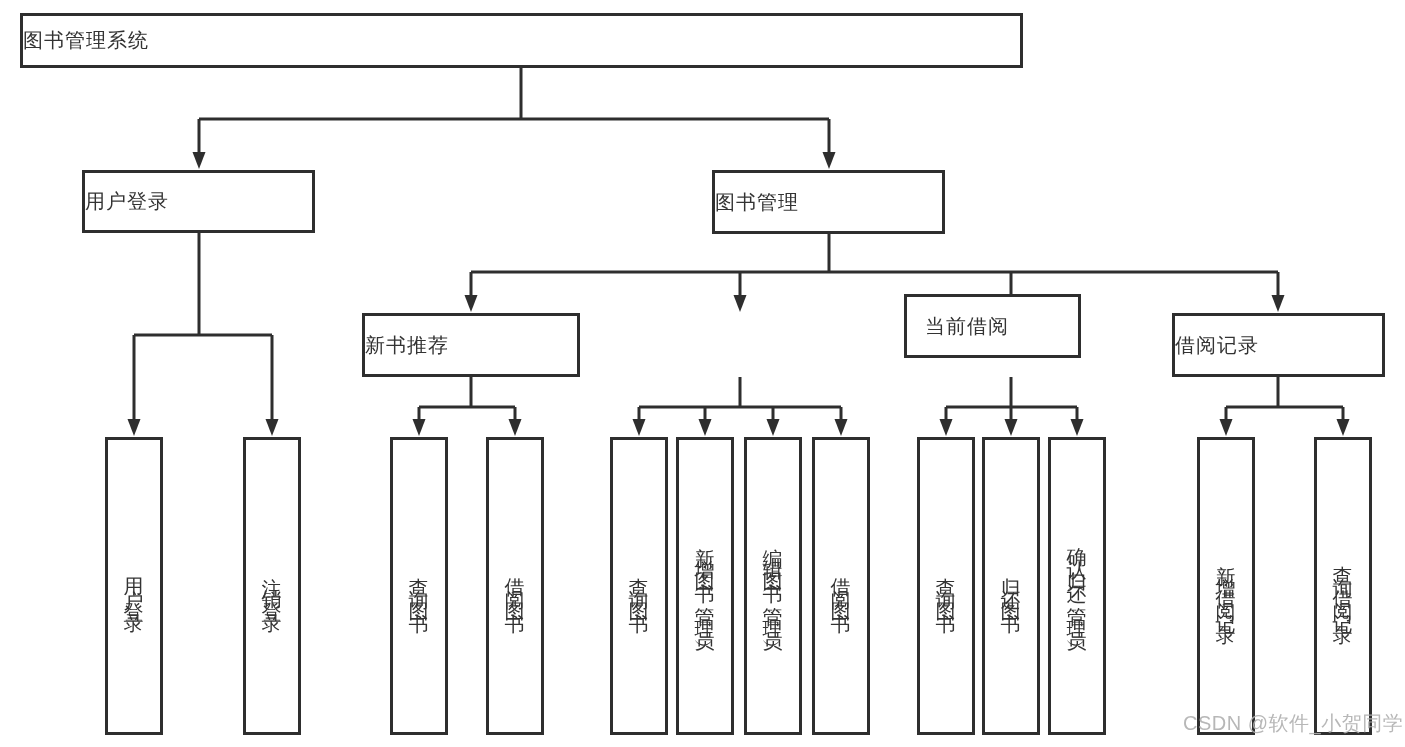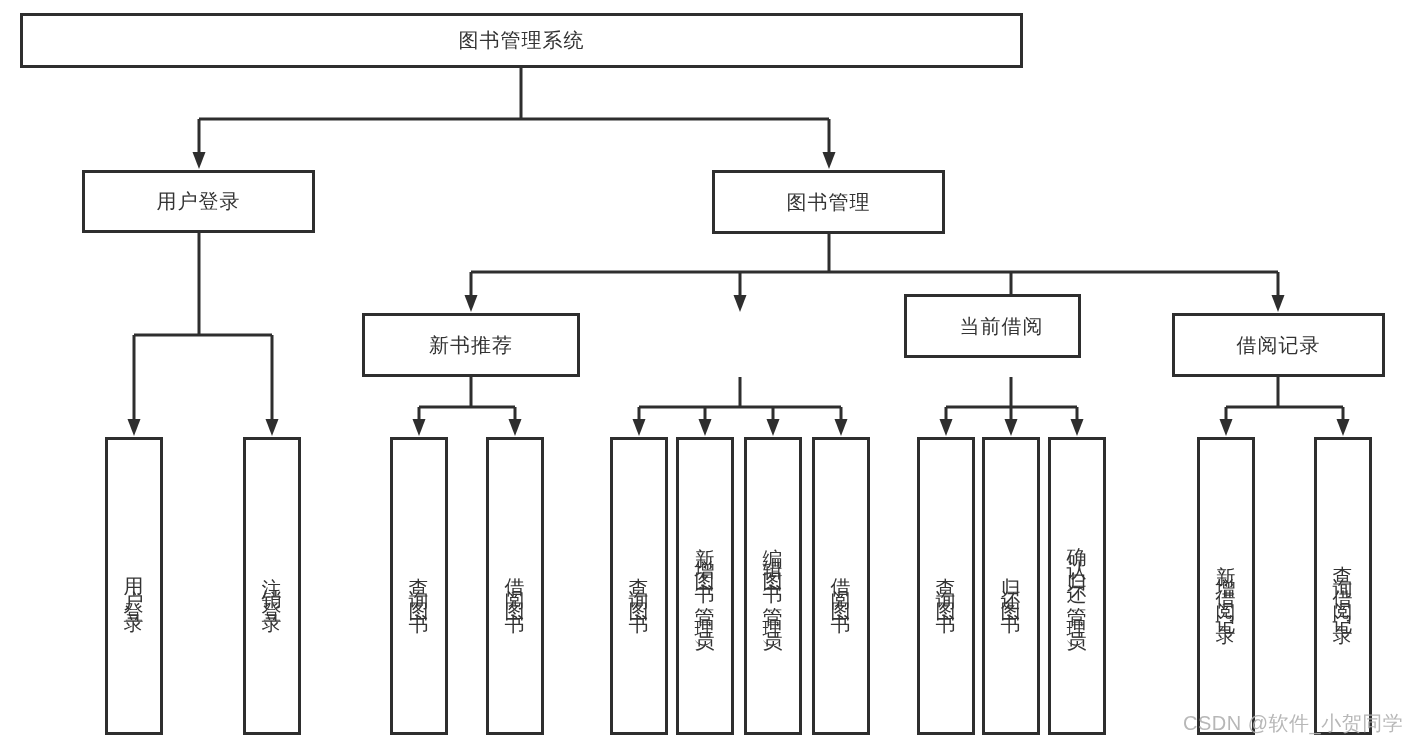--- a/index.html
+++ b/index.html
@@ -20,21 +20,20 @@
     left: 0; top: 0;
     z-index: 1;
   }
   .hbox {
     position: absolute;
     box-sizing: border-box;
     background: #ffffff;
     border: 3px solid #2e2e2e;
     display: flex;
     align-items: center;
-    justify-content: center;
     font-size: 20px;
     color: #333333;
     letter-spacing: 1px;
     z-index: 2;
     white-space: nowrap;
   }
   .vbox {
     position: absolute;
     box-sizing: border-box;
     background: #ffffff;

